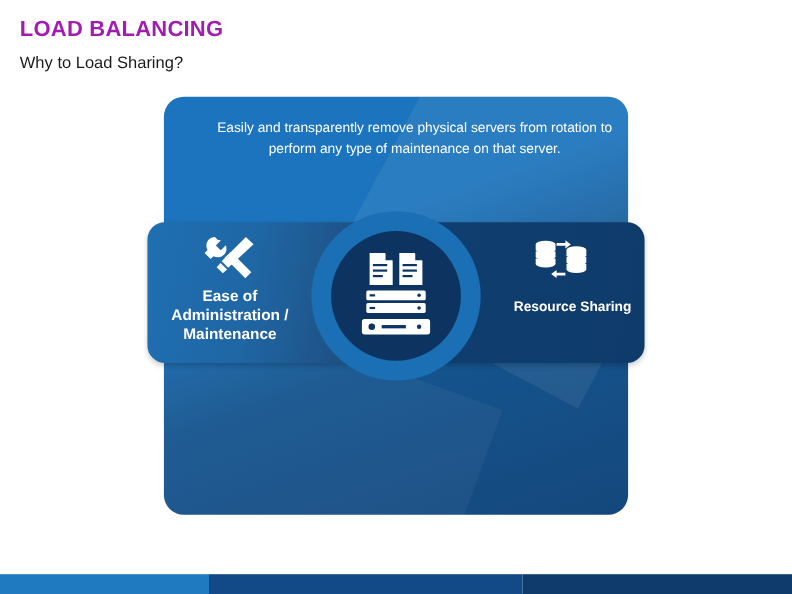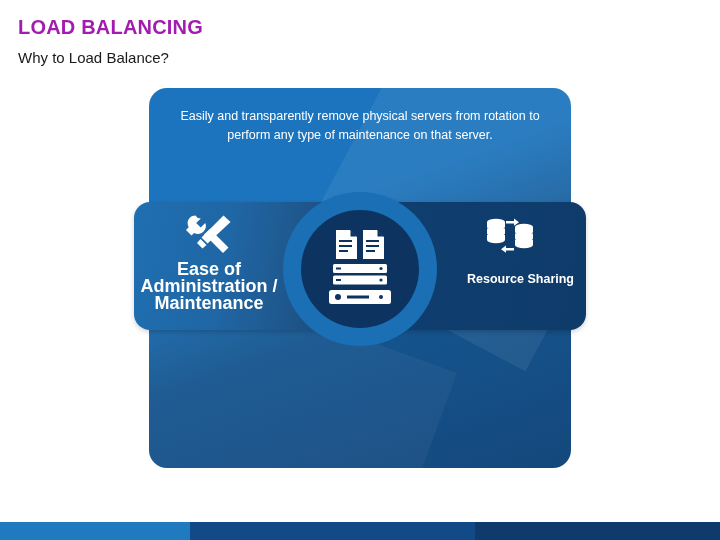--- a/index.html
+++ b/index.html
@@ -74,21 +74,21 @@
     bottom: -120px;
     width: 330px;
     height: 280px;
     background: rgba(255,255,255,0.045);
     transform: rotate(20deg);
   }
 
   
   .top-text {
     position: absolute;
-    left: 170px;
+    left: 187px;
     top: 32px;
     width: 380px;
     text-align: center;
     color: #ffffff;
     font-size: 12.5px;
     line-height: 19px;
   }
   
   .bottom-text {
     position: absolute;
@@ -124,21 +124,21 @@
   }
 
   
   .label-left {
     position: absolute;
     left: 140px;
     top: 186px;
     width: 138px;
     text-align: center;
     color: #ffffff;
-    font-size: 18px;
+    font-size: 14px;
     font-weight: bold;
     line-height: 17px;
   }
   
   .label-right {
     position: absolute;
     left: 444px;
     top: 196px;
     width: 130px;
     text-align: right;
@@ -217,21 +217,21 @@
     width: 245px; height: 18px;
     background: #0e3b6c;
   }
 </style>
 </head>
 <body>
 
 <div id="slide">
 
   <div id="title">LOAD BALANCING</div>
-  <div id="subtitle">Why to Load Balance?</div>
+  <div id="subtitle">Why to Load Sharing?</div>
 
   <div id="stage">
 
     <div class="panel-vertical">
       <div class="sheen"></div>
       <div class="sheen2"></div>
     </div>
 
     <div class="top-text">Easily and transparently remove physical servers from rotation to perform any type of maintenance on that server.</div>
 

